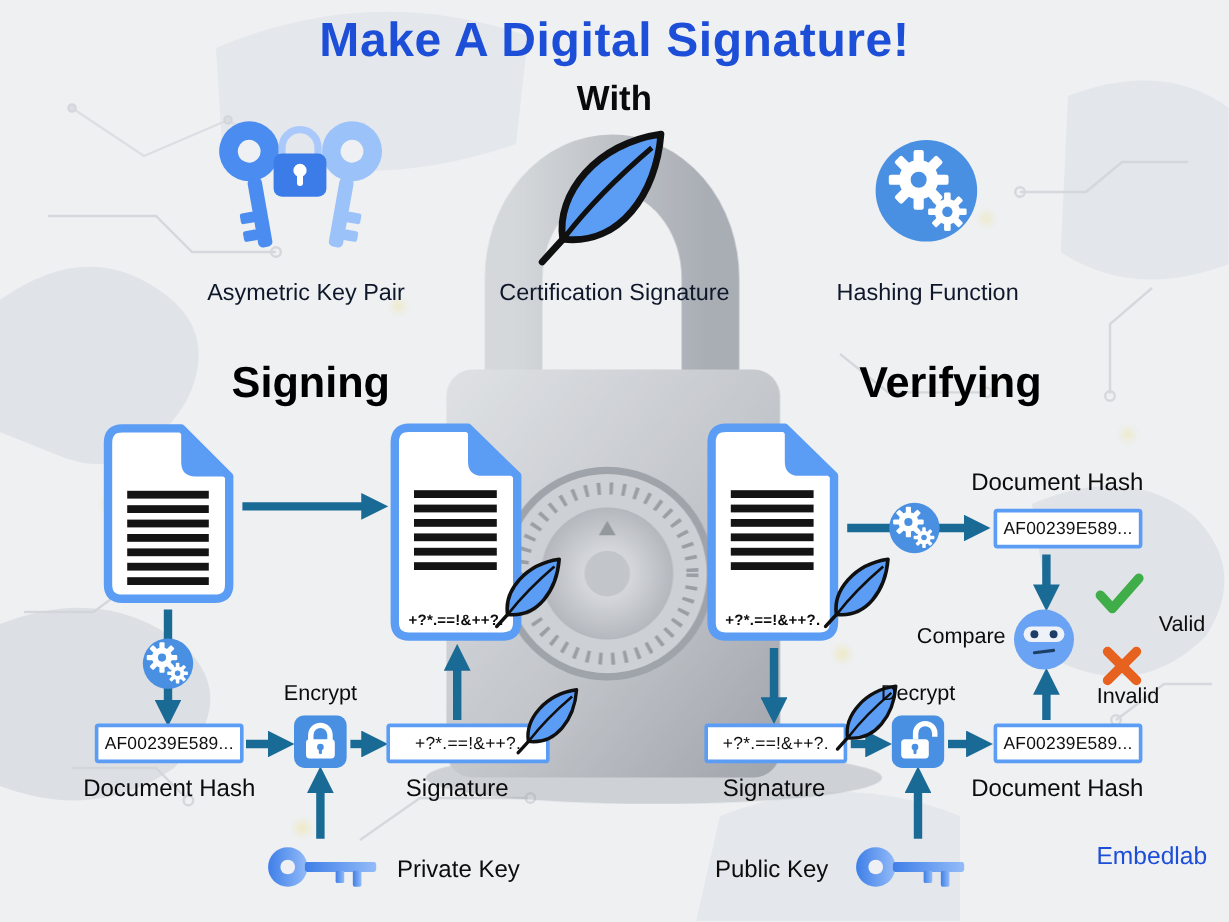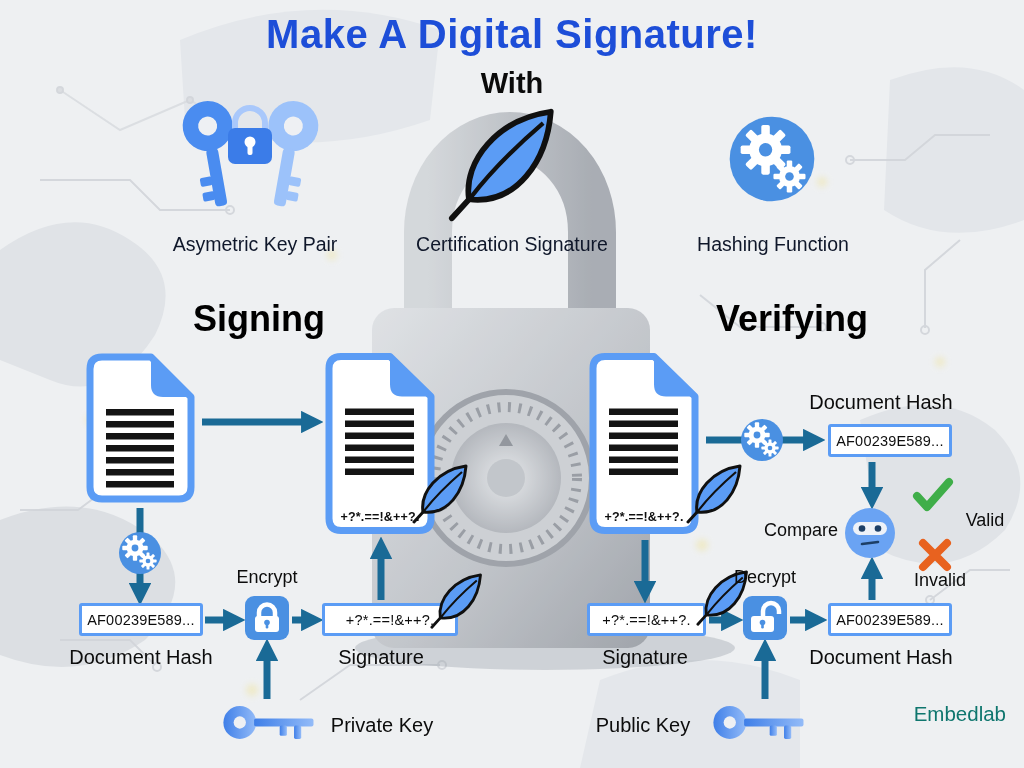--- a/index.html
+++ b/index.html
@@ -13,21 +13,21 @@
   .heading{position:absolute;font-size:36px;font-weight:800;color:#000}
   .lbl{position:absolute;font-size:20px;color:#0c0c0c;text-align:center}
   .lbl-s{position:absolute;font-size:18px;color:#0c0c0c;text-align:center}
   .legend-lbl{position:absolute;font-size:19.5px;color:#0f172a;}
   .value-box{position:absolute;background:#fff;border:3px solid #5b9cf5;border-radius:3px;display:flex;align-items:center;justify-content:center;font-size:14.5px;color:#0e0e0e;letter-spacing:.2px}
   .doc{position:absolute}
   .doc svg{display:block;width:100%;height:100%}
   .sigline{position:absolute;left:0;right:0;bottom:12px;text-align:center;font-size:12.5px;font-weight:600;color:#0e0e0e;letter-spacing:.2px}
   .icon-box{position:absolute}
   .icon-box svg{display:block;width:100%;height:100%}
-  .credit{position:absolute;right:18px;top:700px;text-align:right;font-size:20.5px;color:#0f766e;line-height:27px}
+  .credit{position:absolute;right:18px;top:700px;text-align:right;font-size:20.5px;color:#1d4ed8;line-height:27px}
 </style>
 </head>
 <body>
 
 <div class="canvas">
 
   <svg width="0" height="0" style="position:absolute" aria-hidden="true">
     <defs>
       <linearGradient id="keyGrad" x1="0" y1="0" x2="1" y2="0">
         <stop offset="0" stop-color="#3f7fe8"></stop>

